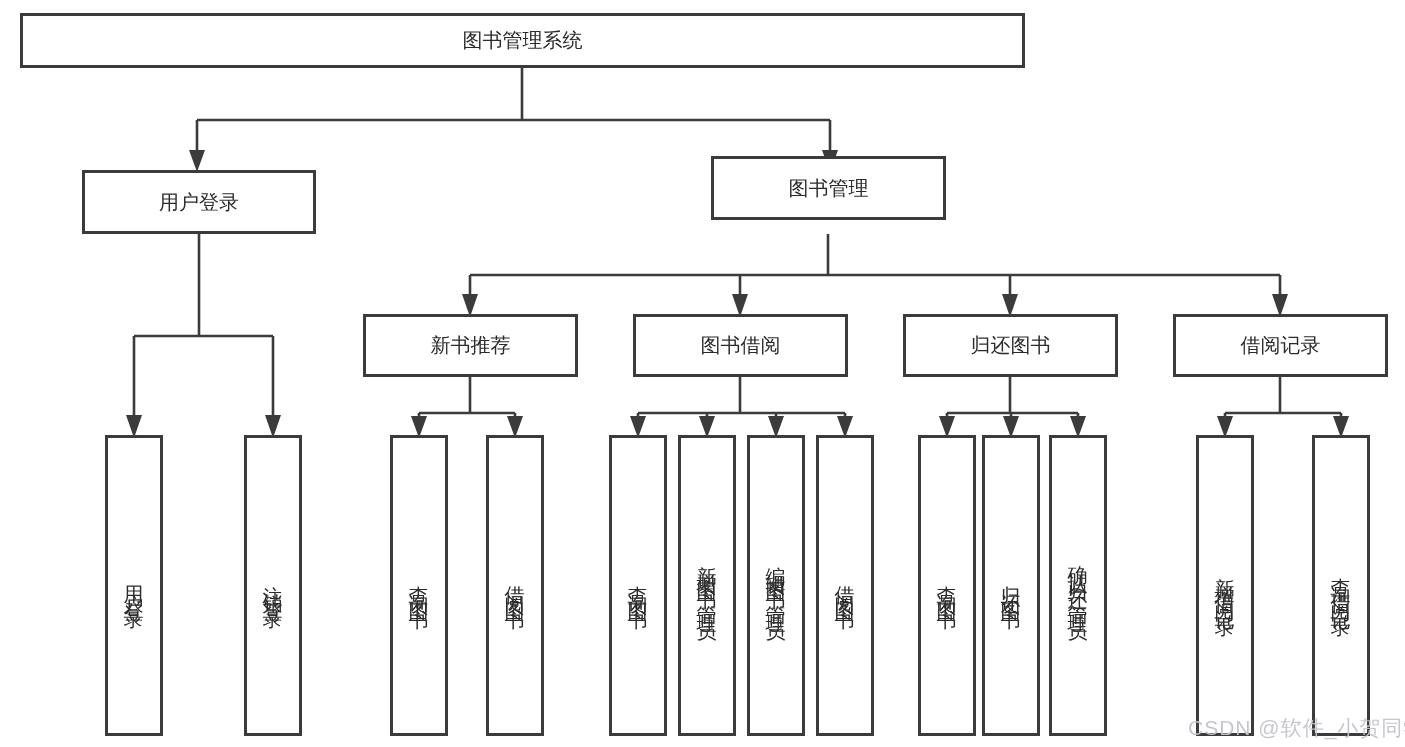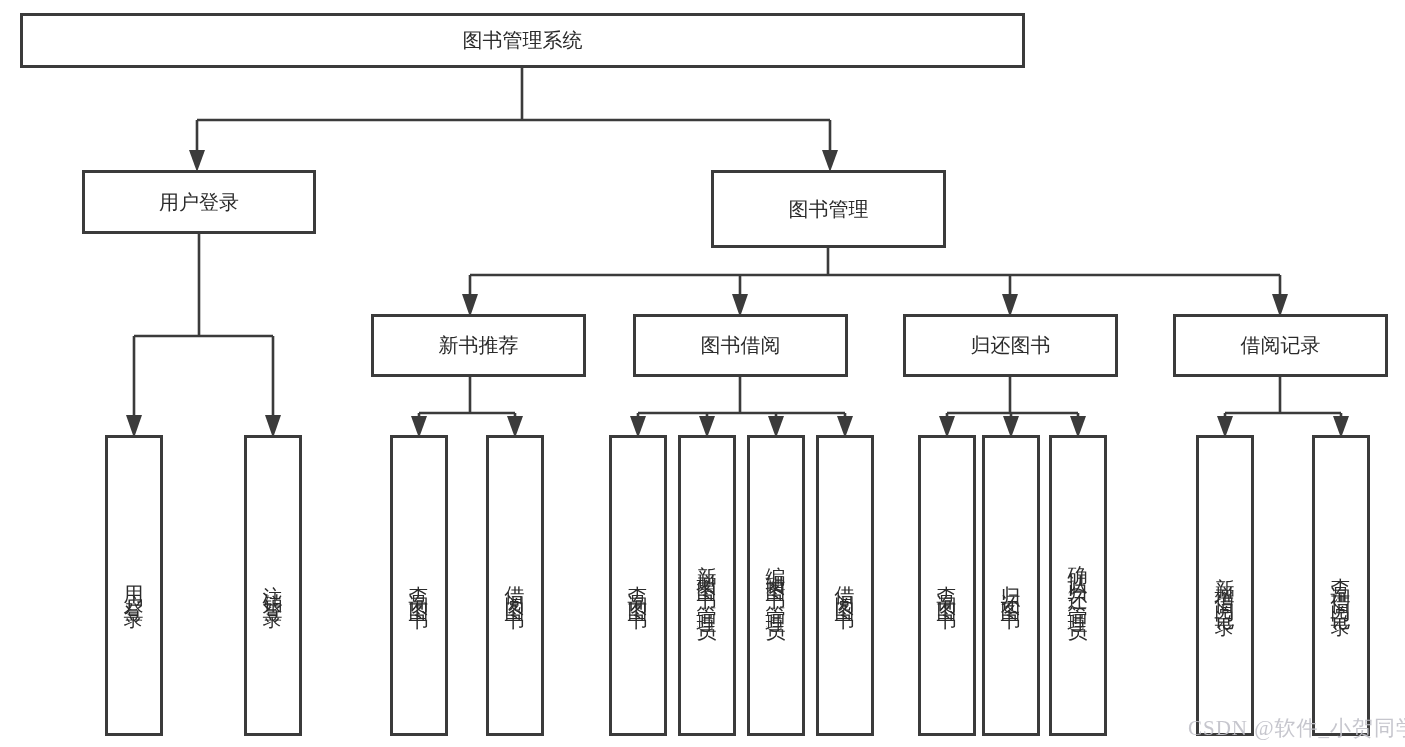--- a/index.html
+++ b/index.html
@@ -1,20 +1,20 @@
 <!DOCTYPE html>
 <html><head>
 <meta charset="utf-8">
 <style>
   html,body{margin:0;padding:0;background:#ffffff;}
   #canvas{
     position:relative;
     width:1405px;height:747px;
     background:#ffffff;
-    font-family:Liberation Serif, serif;
+    font-family:Liberation Sans, sans-serif;
     overflow:hidden;
   }
   #connectors{position:absolute;left:0;top:0;z-index:0;}
   .box{
     position:absolute;
     box-sizing:border-box;
     background:#ffffff;
     border:3px solid #3b3b3b;
     display:flex;align-items:center;justify-content:center;
     color:#2b2b2b;
@@ -25,24 +25,24 @@
   .vbox{
     writing-mode:vertical-rl;
     text-orientation:upright;
     letter-spacing:8px;
     line-height:1.1;
   }
   
   .n-root{left:20px;top:13px;width:1005px;height:55px;}
   
   .n-user{left:82px;top:170px;width:234px;height:64px;}
-  .n-mgmt{left:711px;top:170px;width:235px;height:78px;}
+  .n-mgmt{left:711px;top:156px;width:235px;height:64px;}
   
   .n-l3{top:314px;width:215px;height:63px;}
-  .n-rec{left:363px;margin-left:8px;}
+  .n-rec{left:363px;}
   .n-borrow{left:633px;}
   .n-cur{left:903px;}
   .n-hist{left:1173px;}
   
   .leaf{top:435px;width:58px;height:301px;}
   .lf0{left:105px;} .lf1{left:244px;}
   .lf2{left:390px;} .lf3{left:486px;}
   .lf4{left:609px;} .lf5{left:678px;} .lf6{left:747px;} .lf7{left:816px;}
   .lf8{left:918px;} .lf9{left:982px;} .lf10{left:1049px;}
   .lf11{left:1196px;} .lf12{left:1312px;}

